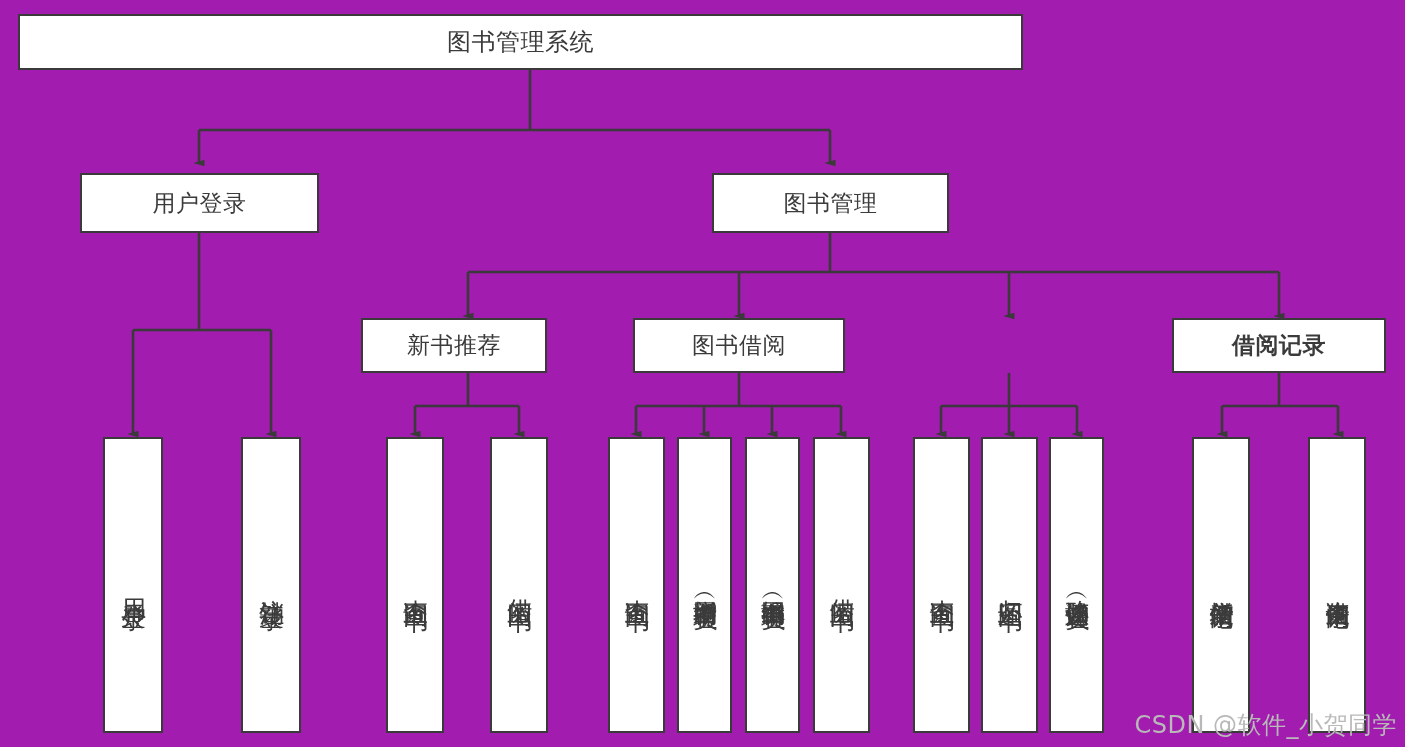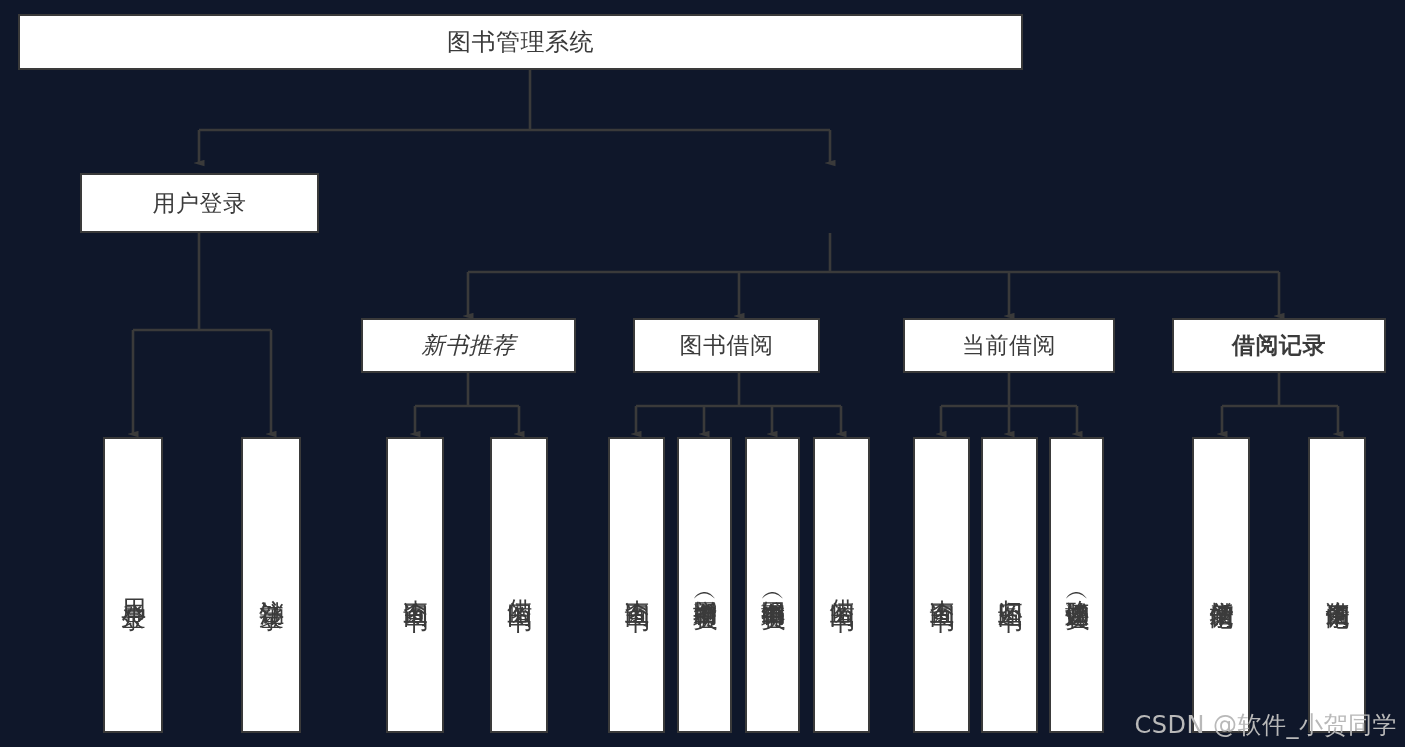--- a/index.html
+++ b/index.html
@@ -8,21 +8,21 @@
     padding: 0;
     background: #ffffff;
   }
   body {
     font-family: "DejaVu Sans", "Liberation Sans", sans-serif;
   }
   #diagram-root {
     position: relative;
     width: 1405px;
     height: 747px;
-    background: #0f172a;
+    background: #a21caf;
     overflow: hidden;
   }
   #connector-layer {
     position: absolute;
     left: 0;
     top: 0;
     width: 1405px;
     height: 747px;
     pointer-events: none;
   }
@@ -132,29 +132,29 @@
     </g>
   </svg>
 
   <div class="node horiz root" style="left:18px; top:14px; width:1005px; height:56px;">
     <span class="node-label">图书管理系统</span>
   </div>
 
   <div class="node horiz" style="left:80px; top:173px; width:239px; height:60px;">
     <span class="node-label">用户登录</span>
   </div>
-
-  <div class="node horiz" style="left:361px; top:318px; width:215px; height:55px;font-style:italic;">
+  <div class="node horiz" style="left:712px; top:173px; width:237px; height:60px;">
+    <span class="node-label">图书管理</span>
+  </div>
+
+  <div class="node horiz" style="left:361px; top:318px; width:186px; height:55px;">
     <span class="node-label">新书推荐</span>
   </div>
-  <div class="node horiz" style="left:633px; top:318px; width:187px; height:55px;">
+  <div class="node horiz" style="left:633px; top:318px; width:212px; height:55px;">
     <span class="node-label">图书借阅</span>
-  </div>
-  <div class="node horiz" style="left:903px; top:318px; width:212px; height:55px;">
-    <span class="node-label">当前借阅</span>
   </div>
   <div class="node horiz" style="left:1172px; top:318px; width:214px; height:55px;font-weight:bold;">
     <span class="node-label">借阅记录</span>
   </div>
 
   <div class="node vert" style="left:103px; top:437px; width:60px; height:296px;">
     <span class="node-label">用户登录</span>
   </div>
   <div class="node vert" style="left:241px; top:437px; width:60px; height:296px;">
     <span class="node-label">注销登录</span>

